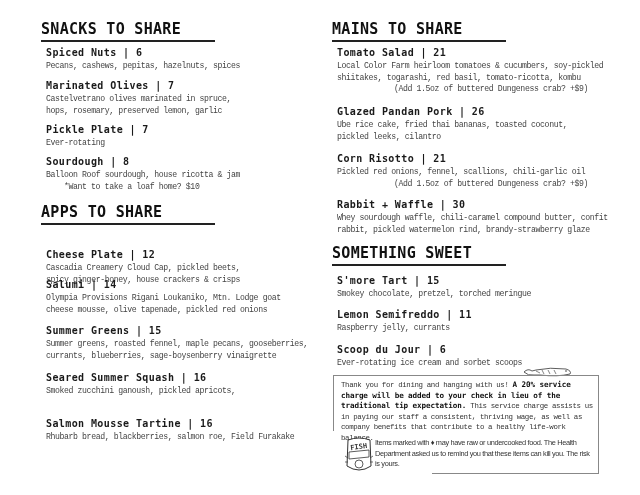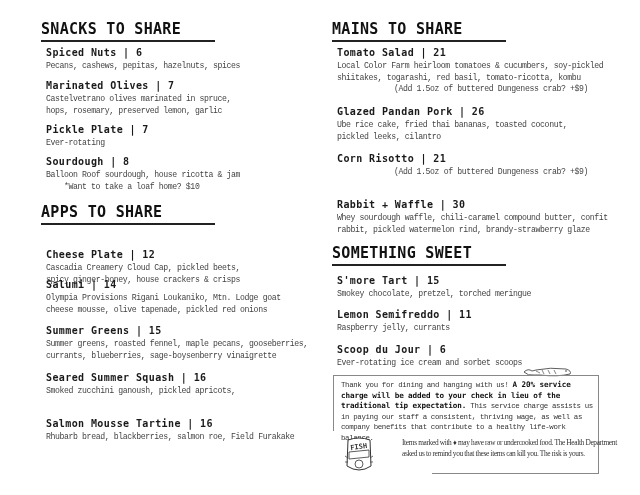--- a/index.html
+++ b/index.html
@@ -53,22 +53,22 @@
     content: ""; position: absolute; left: 99px; bottom: 0; width: 166px; height: 1px; background: #888;
   }
   .notice-text {
     position: absolute; left: 8px; top: 4px; width: 255px;
     font-family: "Liberation Mono", monospace;
     font-size: 7.4px; line-height: 10.6px; color: #333;
     letter-spacing: -0.35px;
   }
   .notice-text b { font-family: "DejaVu Sans Mono", monospace; font-size: 7.6px; color: #111; letter-spacing: -0.1px; }
   .raw-text {
-    position: absolute; left: 69px; top: 62px; width: 215px;
-    font-family: Liberation Serif, serif;
+    position: absolute; left: 42px; top: 62px; width: 215px;
+    font-family: Liberation Sans, sans-serif;
     font-size: 7.4px; line-height: 10.6px; color: #333;
     letter-spacing: -0.35px;
   }
   .fish-badge { position: absolute; left: 343px; top: 436px; width: 32px; height: 38px; }
   .fish-sketch { position: absolute; left: 522px; top: 366px; width: 52px; height: 12px; }
 </style>
 </head>
 <body>
 
 <div class="col col-left">
@@ -146,20 +146,21 @@
   <div class="item" style="top:106px;">
     <div class="item-name">Glazed Pandan Pork | 26</div>
     <div class="item-desc">
       <div>Ube rice cake, fried thai bananas, toasted coconut,</div>
       <div>pickled leeks, cilantro</div>
     </div>
   </div>
   <div class="item" style="top:153px;">
     <div class="item-name">Corn Risotto | 21</div>
     <div class="item-desc">
+      <div>Pickled red onions, fennel, scallions, chili-garlic oil</div>
       <div class="addon">(Add 1.5oz of buttered Dungeness crab? +$9)</div>
     </div>
   </div>
   <div class="item" style="top:199px;">
     <div class="item-name">Rabbit + Waffle | 30</div>
     <div class="item-desc">
       <div>Whey sourdough waffle, chili-caramel compound butter, confit</div>
       <div>rabbit, pickled watermelon rind, brandy-strawberry glaze</div>
     </div>
   </div>

